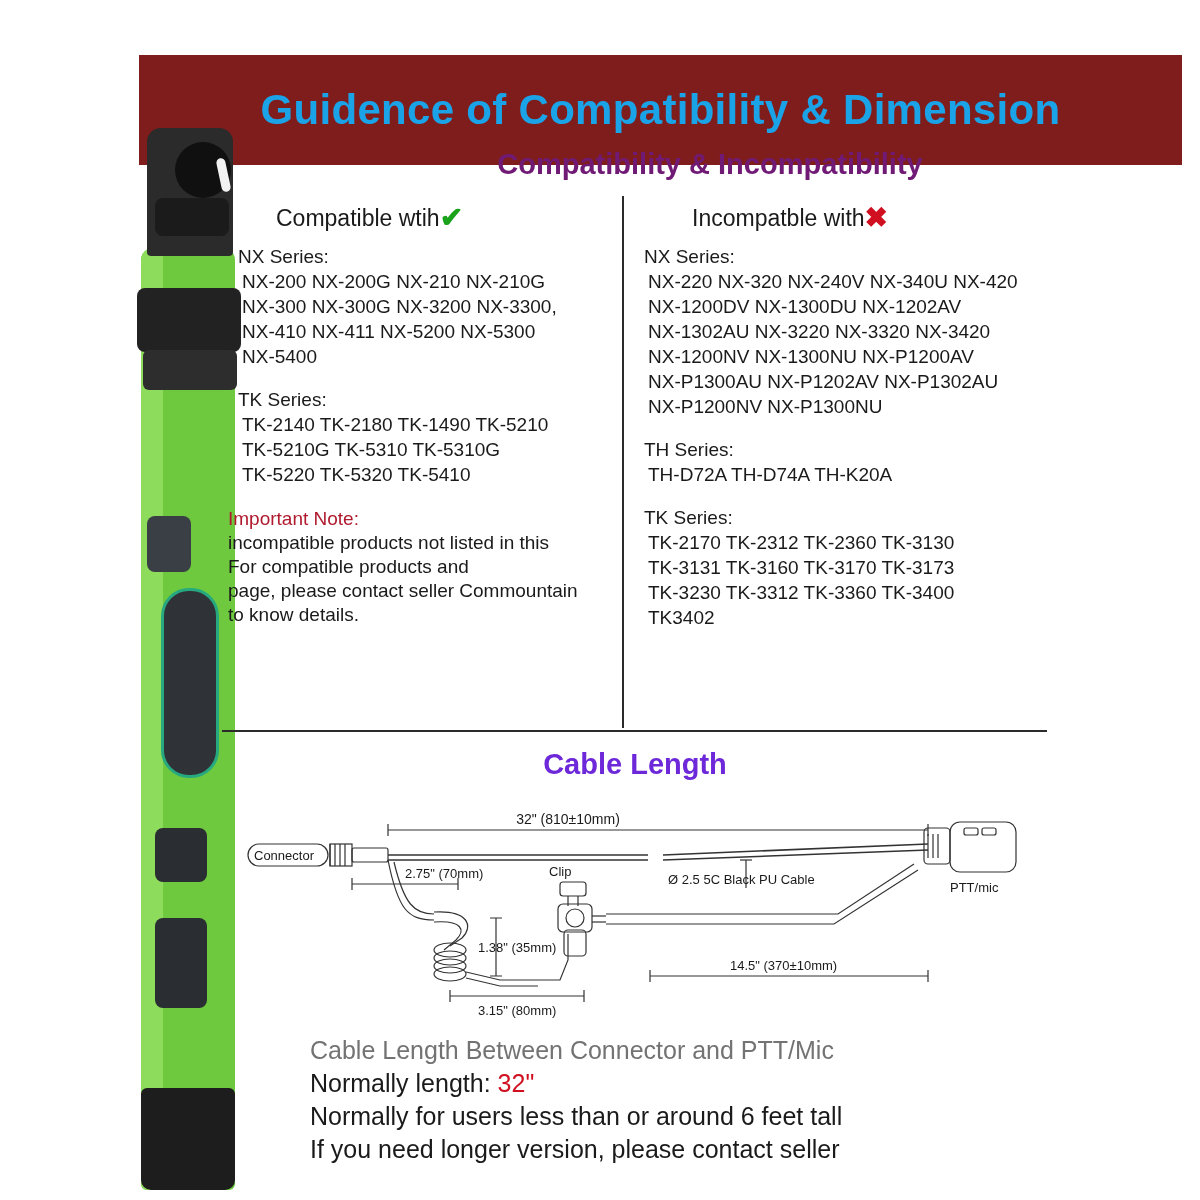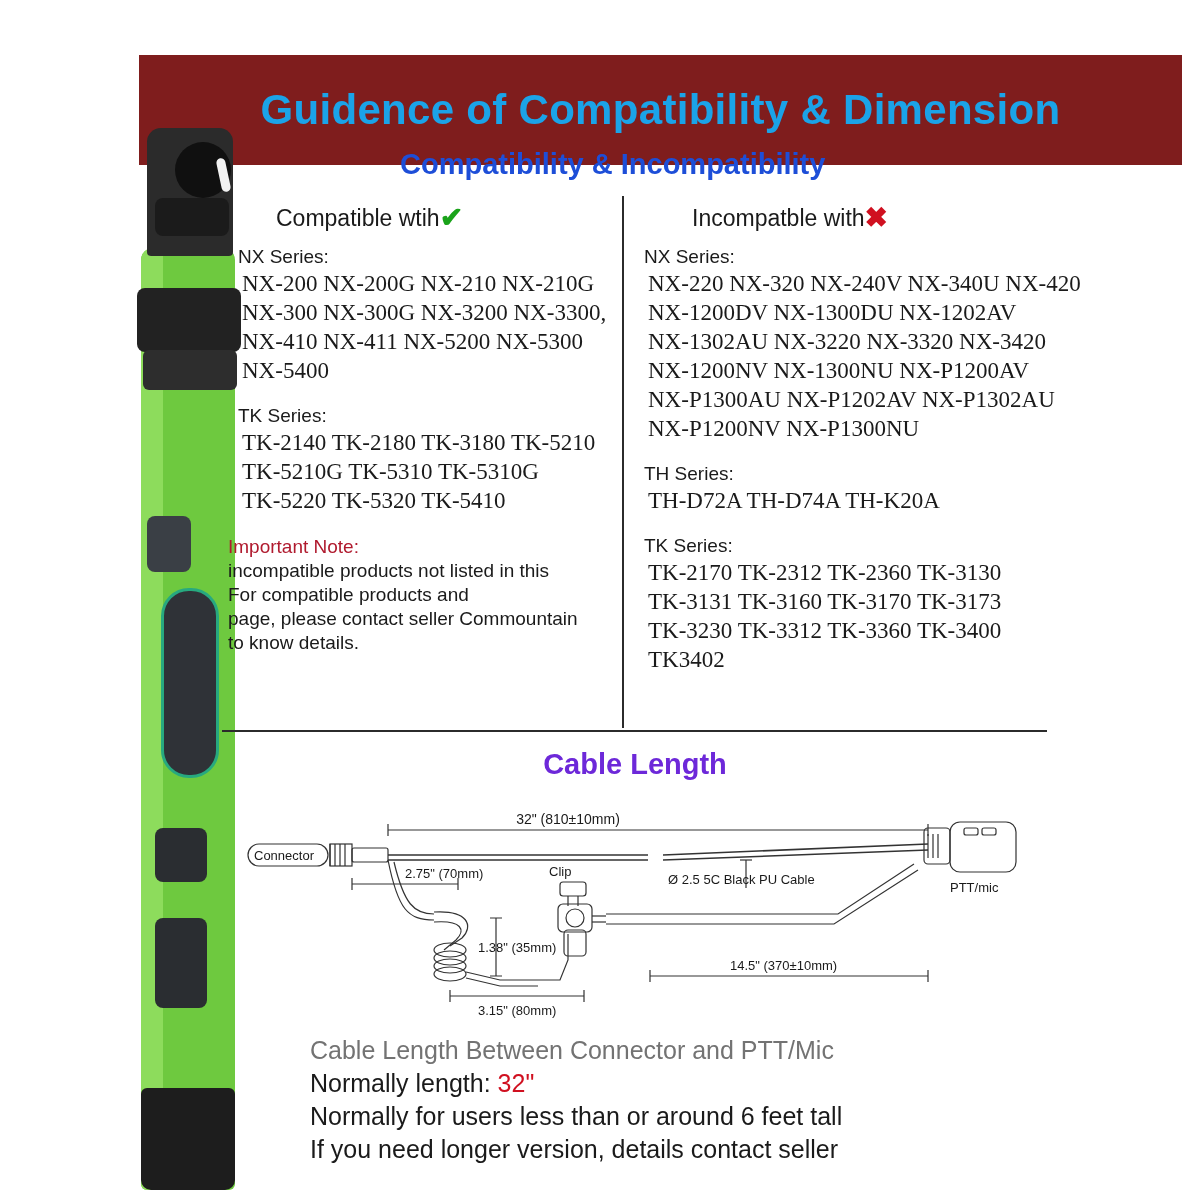--- a/index.html
+++ b/index.html
@@ -84,21 +84,22 @@
     position:absolute; left:22px; top:790px; width:52px; height:90px;
     background:#2a2d31; border-radius:8px;
   }
   .radio-base {
     position:absolute; left:8px; top:960px; width:94px; height:102px;
     background:#1d1d1d; border-radius:6px 6px 10px 10px;
   }
   
   .compat-title {
     position:absolute; left:400px; top:148px; width:620px;
-    font-size:29px; font-weight:bold; color:#1d4ed8;
+    text-align:center;
+    font-size:29px; font-weight:bold; color:#701a75;
   }
   .divider-v {
     position:absolute; left:622px; top:196px; width:2px; height:532px;
     background:#2b2b2b;
   }
   .divider-h {
     position:absolute; left:222px; top:730px; width:825px; height:2px;
     background:#2b2b2b;
   }
   .col-left { position:absolute; left:228px; top:204px; width:392px; }
@@ -106,21 +107,21 @@
   .col-head {
     display:flex; align-items:center; 
     padding-left:48px;
     margin-bottom:14px;
   }
   .col-head.right { padding-left:58px;align-items:center; }
   .col-head-text { font-size:23px; color:#1a1a1a; }
   .check { color:#1aa31a; font-size:28px; font-weight:bold; line-height:1; }
   .cross { color:#d01020; font-size:28px; font-weight:bold; line-height:1; }
   .series-head { font-size:19px; margin:0 0 3px 10px; }
-  .series-line { font-size:23px; margin:0 0 3px 14px; white-space:nowrap;font-family:Liberation Serif, serif; }
+  .series-line { font-size:19px; margin:0 0 3px 14px; white-space:nowrap; }
   .gap { height:18px; }
   .note-title { color:#b01a2e; font-size:19px; margin:22px 0 2px 0; }
   .note-line { font-size:19px; margin:0 0 2px 0; }
   
   .cable-title {
     position:absolute; left:400px; top:748px; width:470px;
     text-align:center; font-size:29px; font-weight:bold; color:#6d28d9;
   }
   .diagram {
     position:absolute; left:238px; top:800px; width:820px; height:230px;
@@ -175,21 +176,21 @@
       <div class="series-line">NX-200 NX-200G NX-210 NX-210G</div>
       <div class="series-line">NX-300 NX-300G NX-3200 NX-3300,</div>
       <div class="series-line">NX-410 NX-411 NX-5200 NX-5300</div>
       <div class="series-line">NX-5400</div>
     </div>
 
     <div class="gap"></div>
 
     <div>
       <div class="series-head">TK Series:</div>
-      <div class="series-line">TK-2140 TK-2180 TK-3180 TK-5210</div>
+      <div class="series-line">TK-2140 TK-2180 TK-1490 TK-5210</div>
       <div class="series-line">TK-5210G TK-5310 TK-5310G</div>
       <div class="series-line">TK-5220 TK-5320 TK-5410</div>
     </div>
 
     <div class="note-title">Important Note:</div>
     <div class="note-line">incompatible products not listed in this</div>
     <div class="note-line">For compatible products and</div>
     <div class="note-line">page, please contact seller Commountain</div>
     <div class="note-line">to know details.</div>
   </div>
@@ -304,16 +305,16 @@
         <text x="240" y="215" font-size="13">3.15" (80mm)</text>
         <text x="492" y="170" font-size="13">14.5" (370±10mm)</text>
       </g>
     </svg>
   </div>
 
   <div class="bottom-text">
     <div class="bt-1">Cable Length Between Connector and PTT/Mic</div>
     <div class="bt-2"><span>Normally length: </span><span class="red">32"</span></div>
     <div class="bt-3">Normally for users less than or around 6 feet tall</div>
-    <div class="bt-4">If you need longer version, details contact seller</div>
+    <div class="bt-4">If you need longer version, please contact seller</div>
   </div>
 
 </div>
 
 </body></html>

